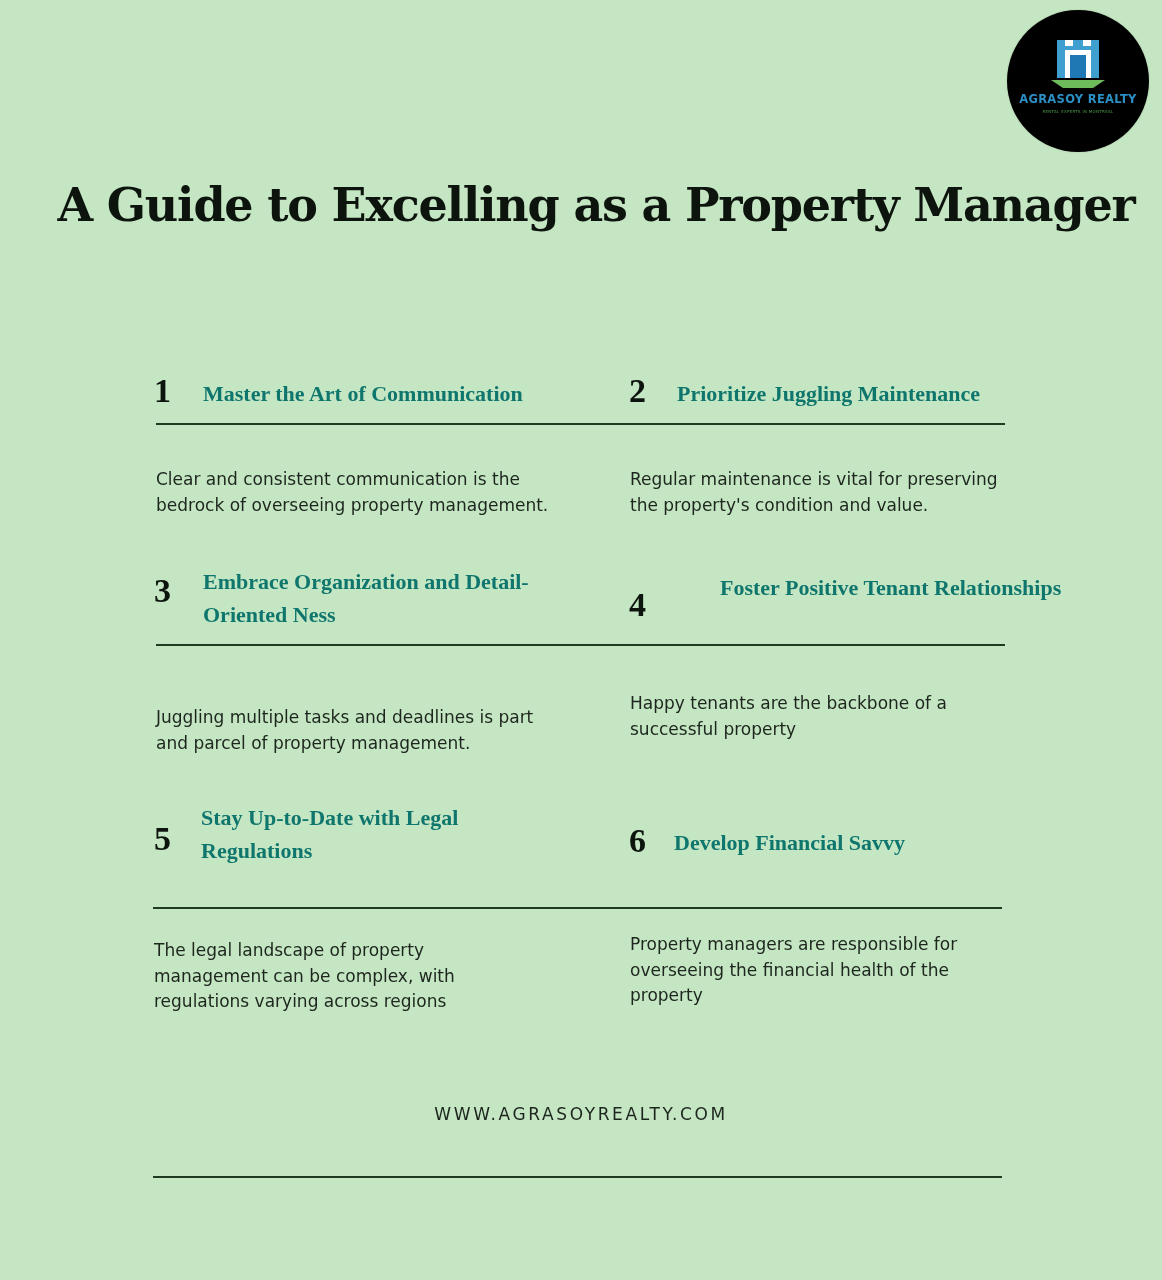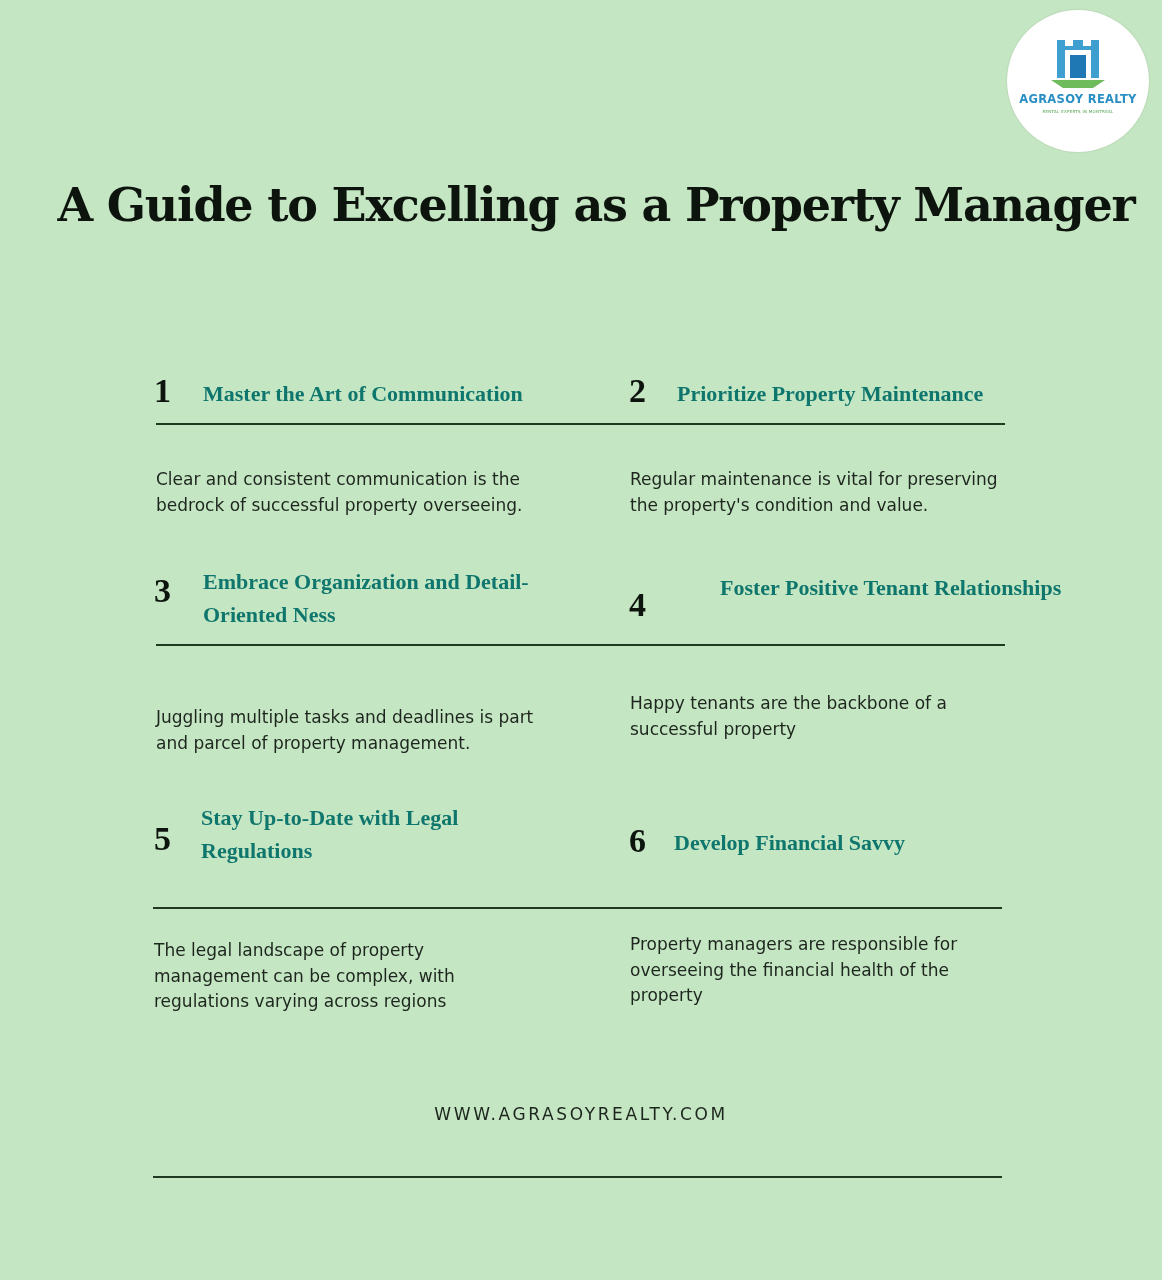--- a/index.html
+++ b/index.html
@@ -7,21 +7,21 @@
     width: 1162px; height: 1280px;
     background: #c5e6c2;
     position: relative;
     overflow: hidden;
     color: #111a12;
     font-family: "Liberation Sans", sans-serif;
   }
   .logo {
     position: absolute; left: 1007px; top: 10px;
     width: 142px; height: 142px; border-radius: 50%;
-    background: #ffffff;
+    background: #000000;
     box-shadow: 0 0 2px rgba(0,0,0,0.15);
   }
   .logo svg { position: absolute; left: 42px; top: 26px; }
   .logo-name {
     position: absolute; left: 0; right: 0; top: 82px;
     text-align: center;
     font-family: "DejaVu Sans", sans-serif; font-weight: bold;
     font-size: 11.5px; color: #2a8fc4; letter-spacing: 0.3px;
   }
   .logo-tag {
@@ -76,26 +76,26 @@
   </svg>
   <div class="logo-name">AGRASOY REALTY</div>
   <div class="logo-tag">RENTAL EXPERTS IN MONTREAL</div>
 </div>
 
 <h1 class="title" style="margin:0;">A Guide to Excelling as a Property Manager</h1>
 
 <div>
   <div class="num" style="left:154px; top:372px;">1</div>
   <div class="head" style="left:203px; top:377px; width:400px;">Master the Art of Communication</div>
-  <div class="desc" style="left:156px; top:467px; width:400px;">Clear and consistent communication is the bedrock of successful property overseeing.</div>
+  <div class="desc" style="left:156px; top:467px; width:400px;">Clear and consistent communication is the bedrock of overseeing property management.</div>
 </div>
 
 <div>
   <div class="num" style="left:629px; top:372px;">2</div>
-  <div class="head" style="left:677px; top:377px; width:420px;">Prioritize Property Maintenance</div>
+  <div class="head" style="left:677px; top:377px; width:420px;">Prioritize Juggling Maintenance</div>
   <div class="desc" style="left:630px; top:467px; width:380px;">Regular maintenance is vital for preserving the property's condition and value.</div>
 </div>
 <div class="rule" style="left:156px; top:423px; width:849px;"></div>
 
 <div>
   <div class="num" style="left:154px; top:572px;">3</div>
   <div class="head" style="left:203px; top:565px; width:380px;">Embrace Organization and Detail-Oriented Ness</div>
   <div class="desc" style="left:156px; top:689px; width:400px;margin-top:16px;">Juggling multiple tasks and deadlines is part and parcel of property management.</div>
 </div>
 

